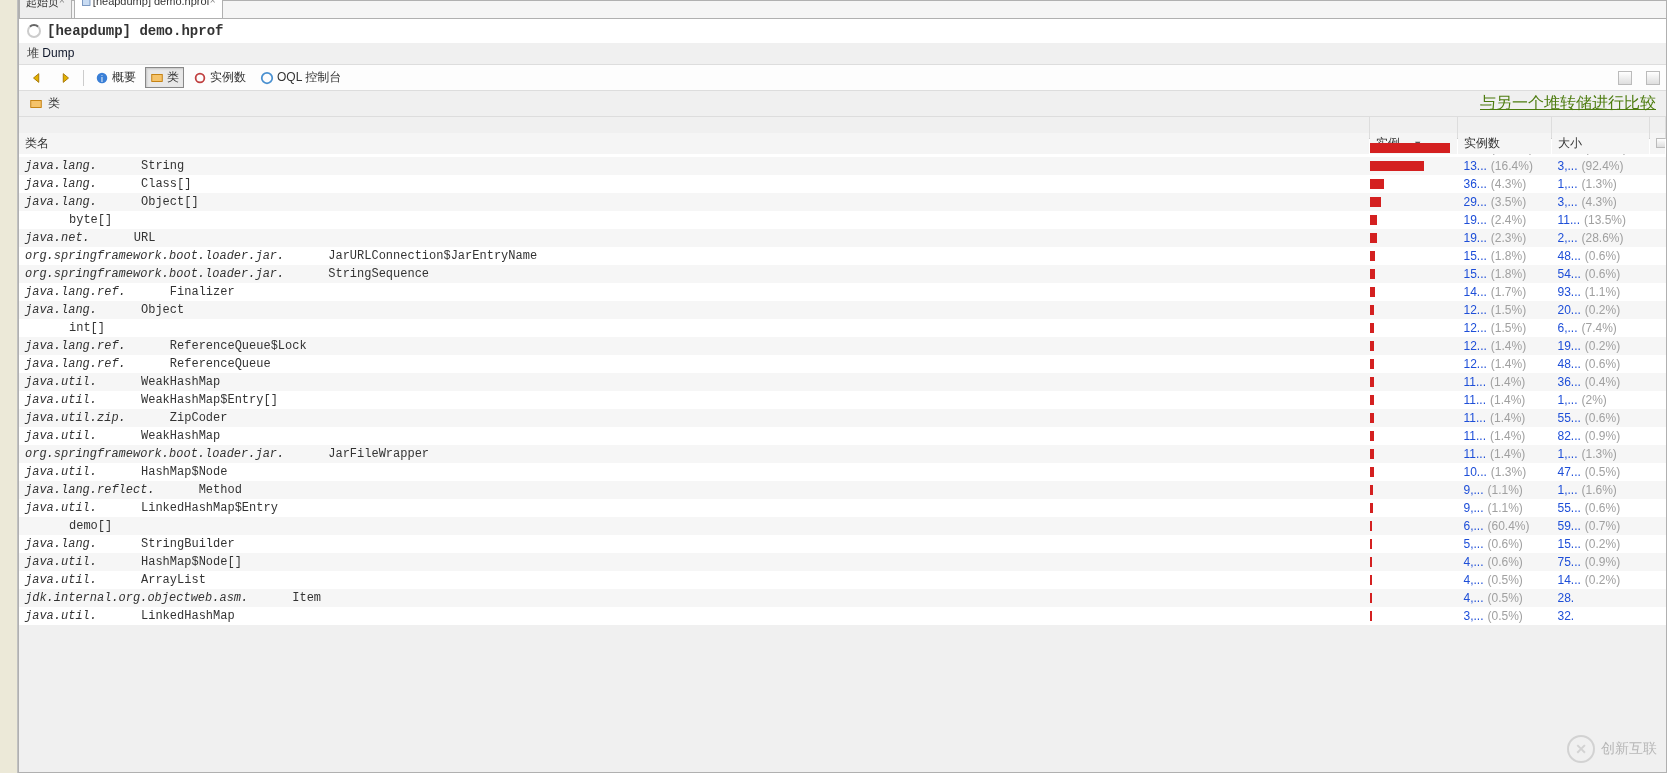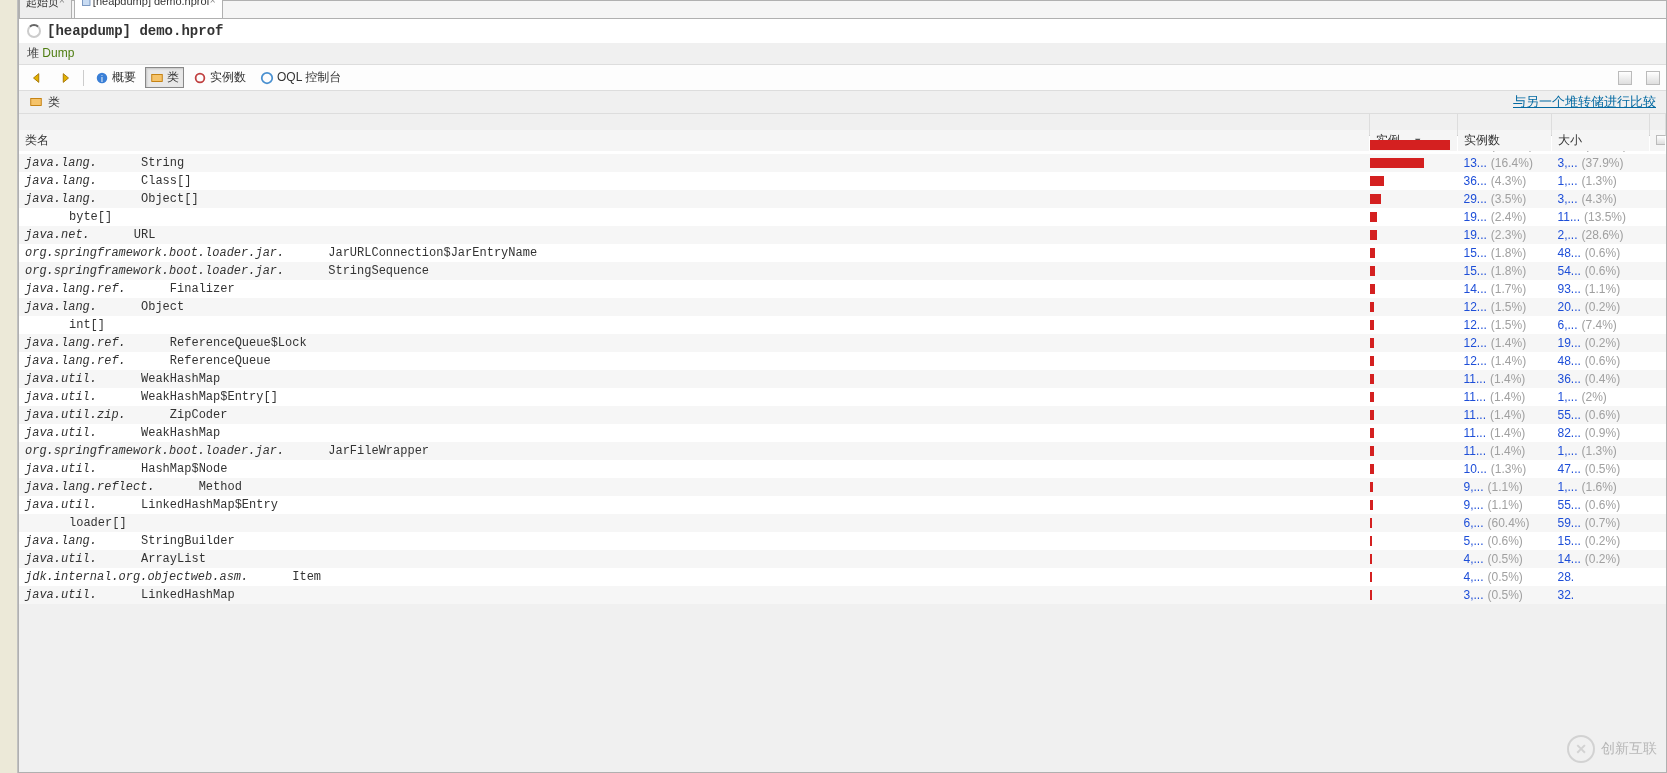--- a/index.html
+++ b/index.html
@@ -20,31 +20,31 @@
 .tab-strip { background:#f5f5f5; display:flex; align-items:flex-end; height:18px; border-bottom:1px solid #b0b0b0; }
 .tab { display:flex; gap:0; padding:1px 6px; font-size:11px; background:#fff; border:1px solid #b0b0b0; border-bottom:none; margin-right:2px; border-radius:3px 3px 0 0; height:25px; }
 .tab.inactive { background:#eee; }
 .tab-icon { width:12px; height:12px; display:inline-block; }
 .tab-close { color:#888; font-size:10px; cursor:pointer; }
 
 
 .title-bar { display:flex; align-items:center; gap:6px; padding:4px 8px; background:#fff; font-family: Consolas,"Courier New",monospace; font-size:14px; font-weight:bold; }
 .loading-icon { width:14px; height:14px; border:2px solid #ccc; border-top-color:#666; border-radius:50%; }
 .sub-bar { padding:2px 8px; font-size:12px; color:#444; }
-.sub-bar .label { color:#4d7c0f; }
+.sub-bar .label { color:#0f172a; }
 
 
 .toolbar { display:flex; align-items:center; gap:4px; padding:2px 6px; border-top:1px solid #ddd; border-bottom:1px solid #ddd; background:#fdfdfd; }
 .tool-btn { display:flex; align-items:center; gap:3px; padding:1px 4px; border:1px solid transparent; cursor:pointer; font-size:12px;}
 .tool-btn.active { border:1px solid #888; background:#e8e8e8; box-shadow: inset 1px 1px 2px rgba(0,0,0,.15); }
 
 
 .subhead { display:flex; align-items:center; justify-content:space-between; padding:2px 10px; border-bottom:1px solid #ddd; }
 .subhead-left { display:flex; align-items:center; gap:5px; }
-.compare-link { color:#0369a1; text-decoration:underline; font-size:13px; }
+.compare-link { color:#4d7c0f; text-decoration:underline; font-size:16px; }
 
 
 .table-wrap { flex:1; overflow:hidden; display:flex;}
 .scroll-host { flex:1; overflow-y:scroll; overflow-x:hidden; }
 table { width:100%; border-collapse:collapse; table-layout:fixed; }
 th, td { text-align:left; padding:2px 6px; font-size:12px; white-space:nowrap; overflow:hidden; text-overflow:clip; }
 th { background:#f5f5f5; border-bottom:1px solid #ccc; border-right:1px solid #ddd; font-weight:normal; color:#333; position:sticky; top:16px;}
 tbody tr:nth-child(even){ background:#f6f6f6; }
 tbody tr:nth-child(odd){ background:#fff; }
 td { font-family: Consolas,"Courier New",monospace; font-size:12px; }
@@ -180,21 +180,21 @@
                   <td class="num"><span class="val">20...</span><span class="pct">(24.2%)</span></td>
                   <td class="num"><span class="val">36...</span><span class="pct">(41.3%)</span></td>
                   <td></td>
                 </tr>
                 <tr>
                   <td class="classname"><span class="pkg">java.lang.</span><span class="cls">String</span></td>
                   <td class="bar-cell">
                     <div class="bar" style="width: 54.2149px;"></div>
                   </td>
                   <td class="num"><span class="val">13...</span><span class="pct">(16.4%)</span></td>
-                  <td class="num"><span class="val">3,...</span><span class="pct">(37.9%)</span></td>
+                  <td class="num"><span class="val">3,...</span><span class="pct">(92.4%)</span></td>
                   <td></td>
                 </tr>
                 <tr>
                   <td class="classname"><span class="pkg">java.lang.</span><span class="cls">Class[]</span></td>
                   <td class="bar-cell">
                     <div class="bar" style="width: 14.2149px;"></div>
                   </td>
                   <td class="num"><span class="val">36...</span><span class="pct">(4.3%)</span></td>
                   <td class="num"><span class="val">1,...</span><span class="pct">(1.3%)</span></td>
                   <td></td>
@@ -355,35 +355,44 @@
                 <tr>
                   <td class="classname"><span class="pkg">java.util.</span><span class="cls">LinkedHashMap$Entry</span></td>
                   <td class="bar-cell">
                     <div class="bar" style="width: 3.63636px;"></div>
                   </td>
                   <td class="num"><span class="val">9,...</span><span class="pct">(1.1%)</span></td>
                   <td class="num"><span class="val">55...</span><span class="pct">(0.6%)</span></td>
                   <td></td>
                 </tr>
                 <tr>
-                  <td class="classname"><span class="cls">loader[]</span></td>
+                  <td class="classname"><span class="cls">demo[]</span></td>
                   <td class="bar-cell">
                     <div class="bar" style="width: 2.64463px;"></div>
                   </td>
                   <td class="num"><span class="val">6,...</span><span class="pct">(60.4%)</span></td>
                   <td class="num"><span class="val">59...</span><span class="pct">(0.7%)</span></td>
                   <td></td>
                 </tr>
                 <tr>
                   <td class="classname"><span class="pkg">java.lang.</span><span class="cls">StringBuilder</span></td>
                   <td class="bar-cell">
                     <div class="bar" style="width: 2px;"></div>
                   </td>
                   <td class="num"><span class="val">5,...</span><span class="pct">(0.6%)</span></td>
                   <td class="num"><span class="val">15...</span><span class="pct">(0.2%)</span></td>
+                  <td></td>
+                </tr>
+                <tr>
+                  <td class="classname"><span class="pkg">java.util.</span><span class="cls">HashMap$Node[]</span></td>
+                  <td class="bar-cell">
+                    <div class="bar" style="width: 2px;"></div>
+                  </td>
+                  <td class="num"><span class="val">4,...</span><span class="pct">(0.6%)</span></td>
+                  <td class="num"><span class="val">75...</span><span class="pct">(0.9%)</span></td>
                   <td></td>
                 </tr>
                 <tr>
                   <td class="classname"><span class="pkg">java.util.</span><span class="cls">ArrayList</span></td>
                   <td class="bar-cell">
                     <div class="bar" style="width: 2px;"></div>
                   </td>
                   <td class="num"><span class="val">4,...</span><span class="pct">(0.5%)</span></td>
                   <td class="num"><span class="val">14...</span><span class="pct">(0.2%)</span></td>
                   <td></td>

